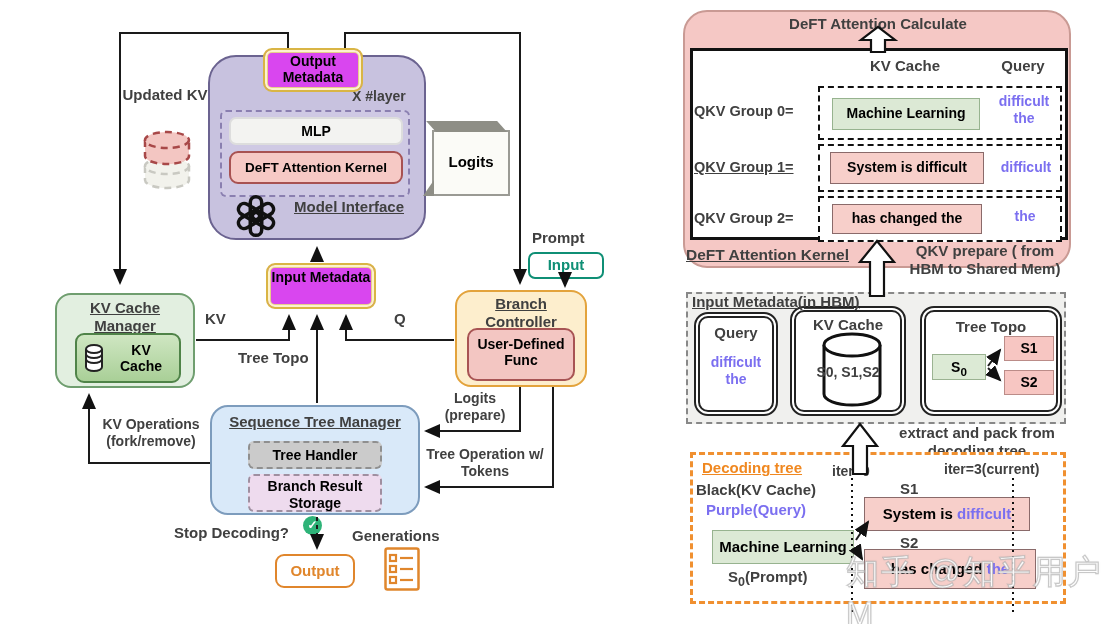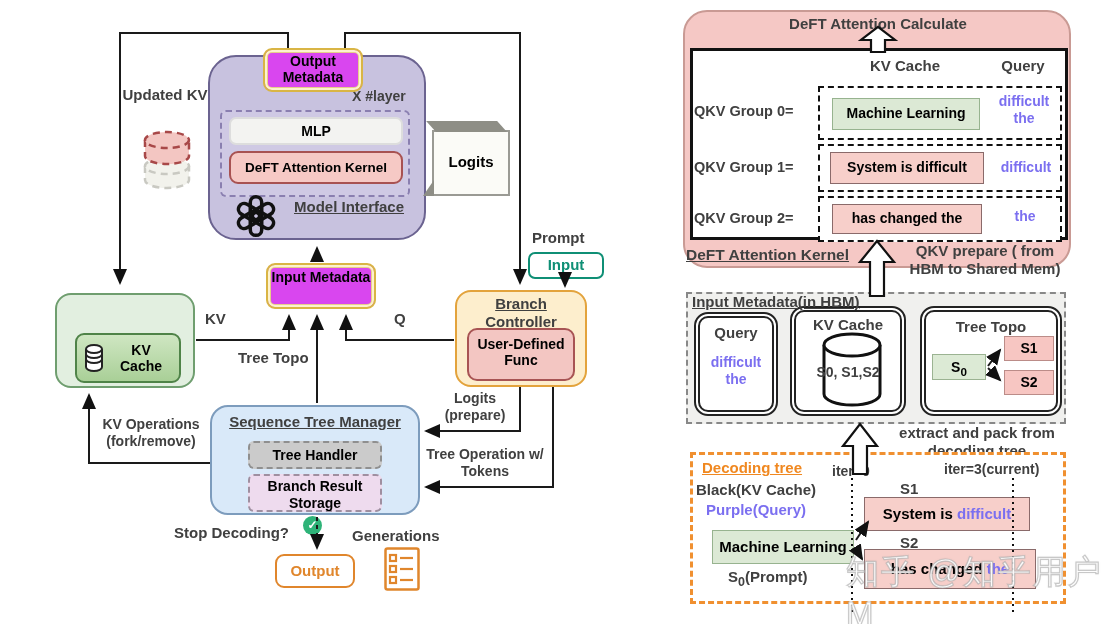--- a/index.html
+++ b/index.html
@@ -83,20 +83,21 @@
       <rect x="37" y="6" width="26" height="52" rx="13" transform="rotate(300 50 50)"></rect>
     </g>
   </svg>
   <div class="lbl ctr und" style="left:288px; top:198px; width:122px; font-size:15px;">Model Interface</div>
 
   <div class="abs box3d">Logits</div>
 
   <div class="meta-yellow" style="left:266px; top:263px; width:110px; height:46px; padding-top:4px;">Input Metadata</div>
 
   <div class="abs green-mgr"></div>
+  <div class="lbl ctr und" style="left:60px; top:299px; width:130px; font-size:15px;">KV Cache Manager</div>
   <div class="abs kv-inner">
     <svg width="22" height="30">
       <g stroke="#222" stroke-width="2" fill="#fff">
         <path d="M3,6 V24 A8 4 0 0 0 19,24 V6"></path>
           <ellipse cx="11" cy="6" rx="8" ry="4"></ellipse>
         <path d="M3,11 A8 4 0 0 0 19,11" fill="none"></path>
           <path d="M3,16 A8 4 0 0 0 19,16" fill="none"></path>
       </g>
     </svg>
     <span class="ctr" style="flex:1;">KV Cache</span>
@@ -144,21 +145,21 @@
   <div class="lbl ctr" style="left:985px; top:57px; width:76px; font-size:15px;">Query</div>
 
   <div class="qkv-dash" style="left:818px; top:86px; width:244px; height:54px;"></div>
   <div class="qkv-dash" style="left:818px; top:144px; width:244px; height:48px;"></div>
   <div class="qkv-dash" style="left:818px; top:196px; width:244px; height:46px;"></div>
 
   <div class="lbl" style="left:694px; top:103px; font-size:14.5px;">QKV Group 0=</div>
   <div class="greenbox" style="left:832px; top:98px; width:148px; height:32px; line-height:29px;">Machine Learning</div>
   <div class="lbl ctr purple" style="left:988px; top:93px; width:72px;">difficult the</div>
 
-  <div class="lbl" style="left:694px; top:159px; font-size:14.5px;">QKV Group 1=</div>
+  <div class="lbl" style="left:694px; top:159px; font-size:14.5px;text-decoration:underline;">QKV Group 1=</div>
   <div class="pinkbox" style="left:830px; top:152px; width:154px; height:32px; line-height:29px;">System is difficult</div>
   <div class="lbl ctr purple" style="left:988px; top:159px; width:76px;">difficult</div>
 
   <div class="lbl" style="left:694px; top:210px; font-size:14.5px;">QKV Group 2=</div>
   <div class="pinkbox" style="left:832px; top:204px; width:150px; height:30px; line-height:27px;">has changed the</div>
   <div class="lbl ctr purple" style="left:995px; top:208px; width:60px;">the</div>
 
   <div class="lbl und" style="left:686px; top:246px; font-size:15.5px;">DeFT Attention Kernel</div>
   <div class="lbl ctr" style="left:898px; top:242px; width:174px; font-size:15px;">QKV prepare ( from HBM to Shared Mem)</div>
 

